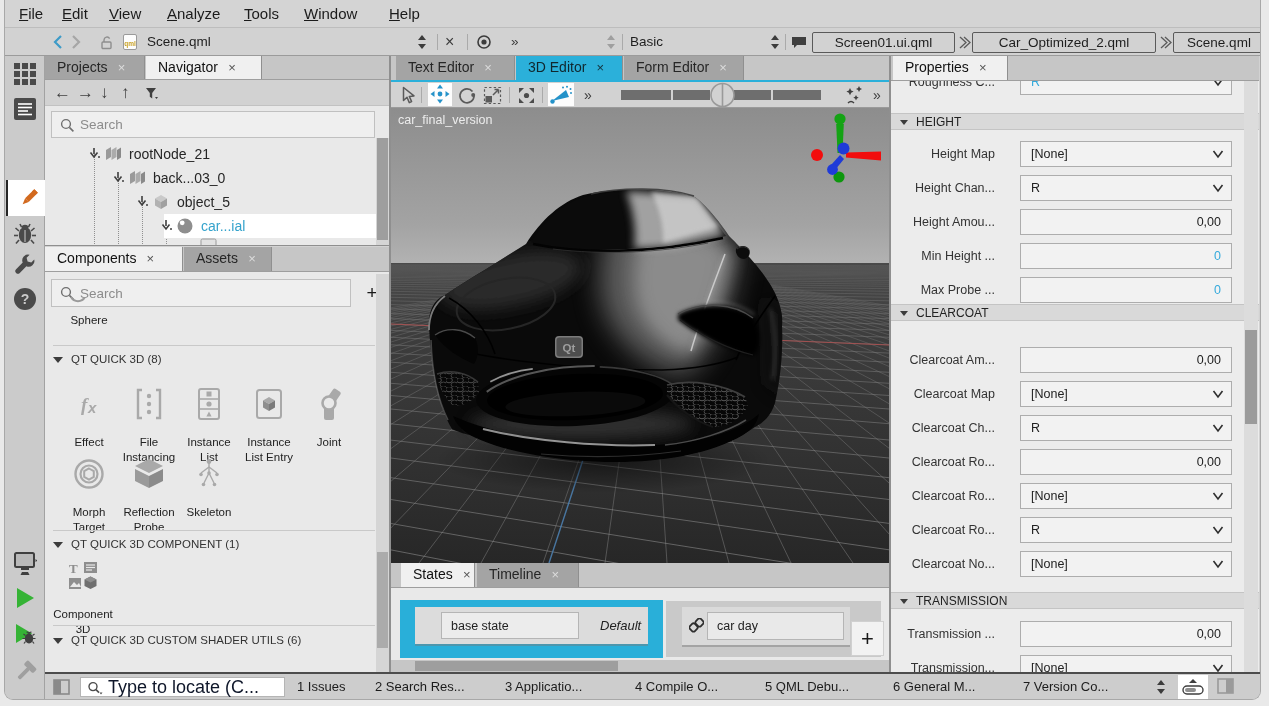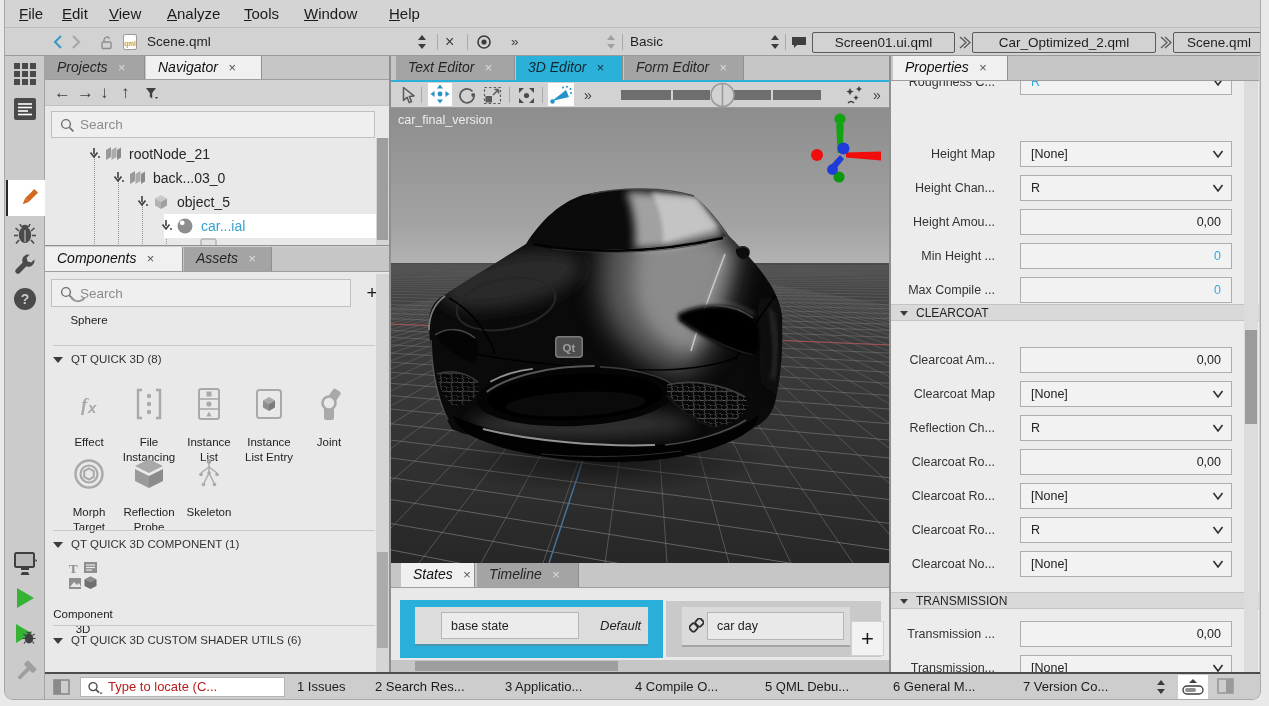--- a/index.html
+++ b/index.html
@@ -29,21 +29,21 @@
   .spinner:after  { bottom:1px; border-top:5px solid #3c3c3c; }
   .spinner.dim:before { border-bottom-color:#9f9f9f; }
   .spinner.dim:after  { border-top-color:#9f9f9f; }
 
   
   #modebar { left:4px; top:56px; width:40px; height:644px; background:#cbcbcb; border-right:1px solid #a2a2a2; }
   .mode-ico { position:absolute; left:8px; width:24px; height:24px; }
   #mode-design-tile { position:absolute; left:1px; top:124px; width:39px; height:36px; background:#ffffff; border-left:2px solid #262626; }
 
   
-  .tabbar { position:absolute; background:#c6c6c6; border-bottom:1px solid #9e9e9e;font-style:italic; }
+  .tabbar { position:absolute; background:#c6c6c6; border-bottom:1px solid #9e9e9e; }
   .tab { position:absolute; top:0; height:100%; font-size:14px; color:#262626; background:#a4a4a4;
          border-right:1px solid #8f8f8f; line-height:23px; white-space:nowrap; overflow:hidden; }
   .tab .lbl { padding:0 6px 0 12px; display:inline-block; }
   .tab .x { display:inline-block; width:16px; text-align:center; color:#dcdcdc; font-size:13px; }
   .tab.active .x { color:#555; }
   .tab.active { background:#f0f0f0; color:#111; }
   .tab.cyan { background:#2bb0da; color:#10272e; }
   .tab.cyan .x { color:#15323c; }
 
   .searchbox { position:absolute; background:#efefef; border:1px solid #c0c0c0; }
@@ -109,21 +109,21 @@
   .prop-ctl .chev { position:absolute; right:7px; top:6px; width:12px; height:12px; }
   .prop-sec { position:absolute; left:0; width:100%; height:17px; background:#d9d9d9; border-top:1px solid #c4c4c4; border-bottom:1px solid #c4c4c4; }
   .prop-sec .tri { position:absolute; left:9px; top:6px; width:0; height:0; border-left:4.5px solid transparent; border-right:4.5px solid transparent; border-top:5.5px solid #3c3c3c; }
   .prop-sec .t { position:absolute; left:25px; top:0; height:17px; line-height:17px; font-size:12px; color:#222; }
 
   
   #statusline { left:44px; top:672px; width:1217px; height:2px; background:#4c4c4c; }
   #statusbar { left:44px; top:674px; width:1217px; height:26px; background:#cdcdcd; }
   .status-pane { position:absolute; top:0; height:26px; line-height:26px; font-size:13px; color:#1c1c1c; }
   #locator { position:absolute; left:35px; top:3px; width:205px; height:20px; background:#ffffff; border:1px solid #b5b5b5; }
-  #locator .ph { position:absolute; left:27px; top:0; height:18px; line-height:18px; color:#b91c1c; font-size:13px; }
+  #locator .ph { position:absolute; left:27px; top:0; height:18px; line-height:18px; color:#0f172a; font-size:18px; }
 
   svg { display:block; }
 </style>
 </head>
 <body>
 
 <div id="win-clip">
 <div id="win">
 
   <div id="menubar" class="abs">
@@ -936,20 +936,24 @@
     <div class="prop-row" style="top:-12px">
       <div class="prop-label">Roughness C...</div>
       <div class="prop-ctl">
         <span class="val blue">R</span>
         <svg class="chev" viewBox="0 0 12 12">
               <path d="M1.5 3 L6 9 L10.5 3" fill="none" stroke="#2e2e2e" stroke-width="1.6"></path>
             </svg>
       </div>
     </div>
 
+    <div class="prop-sec" style="top:32px">
+      <span class="tri"></span>
+          <span class="t">HEIGHT</span>
+    </div>
 
     <div class="prop-row" style="top:60px">
       <div class="prop-label">Height Map</div>
       <div class="prop-ctl">
         <span class="val">[None]</span>
         <svg class="chev" viewBox="0 0 12 12">
               <path d="M1.5 3 L6 9 L10.5 3" fill="none" stroke="#2e2e2e" stroke-width="1.6"></path>
             </svg>
       </div>
     </div>
@@ -968,21 +972,21 @@
         <span class="val">0,00</span>
       </div>
     </div>
     <div class="prop-row" style="top:162px">
       <div class="prop-label">Min Height ...</div>
       <div class="prop-ctl num">
         <span class="val blue">0</span>
       </div>
     </div>
     <div class="prop-row" style="top:196px">
-      <div class="prop-label">Max Compile ...</div>
+      <div class="prop-label">Max Probe ...</div>
       <div class="prop-ctl num">
         <span class="val blue">0</span>
       </div>
     </div>
 
     <div class="prop-sec" style="top:223px">
       <span class="tri"></span>
           <span class="t">CLEARCOAT</span>
     </div>
 
@@ -995,21 +999,21 @@
     <div class="prop-row" style="top:300px">
       <div class="prop-label">Clearcoat Map</div>
       <div class="prop-ctl">
         <span class="val">[None]</span>
         <svg class="chev" viewBox="0 0 12 12">
               <path d="M1.5 3 L6 9 L10.5 3" fill="none" stroke="#2e2e2e" stroke-width="1.6"></path>
             </svg>
       </div>
     </div>
     <div class="prop-row" style="top:334px">
-      <div class="prop-label">Reflection Ch...</div>
+      <div class="prop-label">Clearcoat Ch...</div>
       <div class="prop-ctl">
         <span class="val">R</span>
         <svg class="chev" viewBox="0 0 12 12">
               <path d="M1.5 3 L6 9 L10.5 3" fill="none" stroke="#2e2e2e" stroke-width="1.6"></path>
             </svg>
       </div>
     </div>
     <div class="prop-row" style="top:368px">
       <div class="prop-label">Clearcoat Ro...</div>
       <div class="prop-ctl num">

